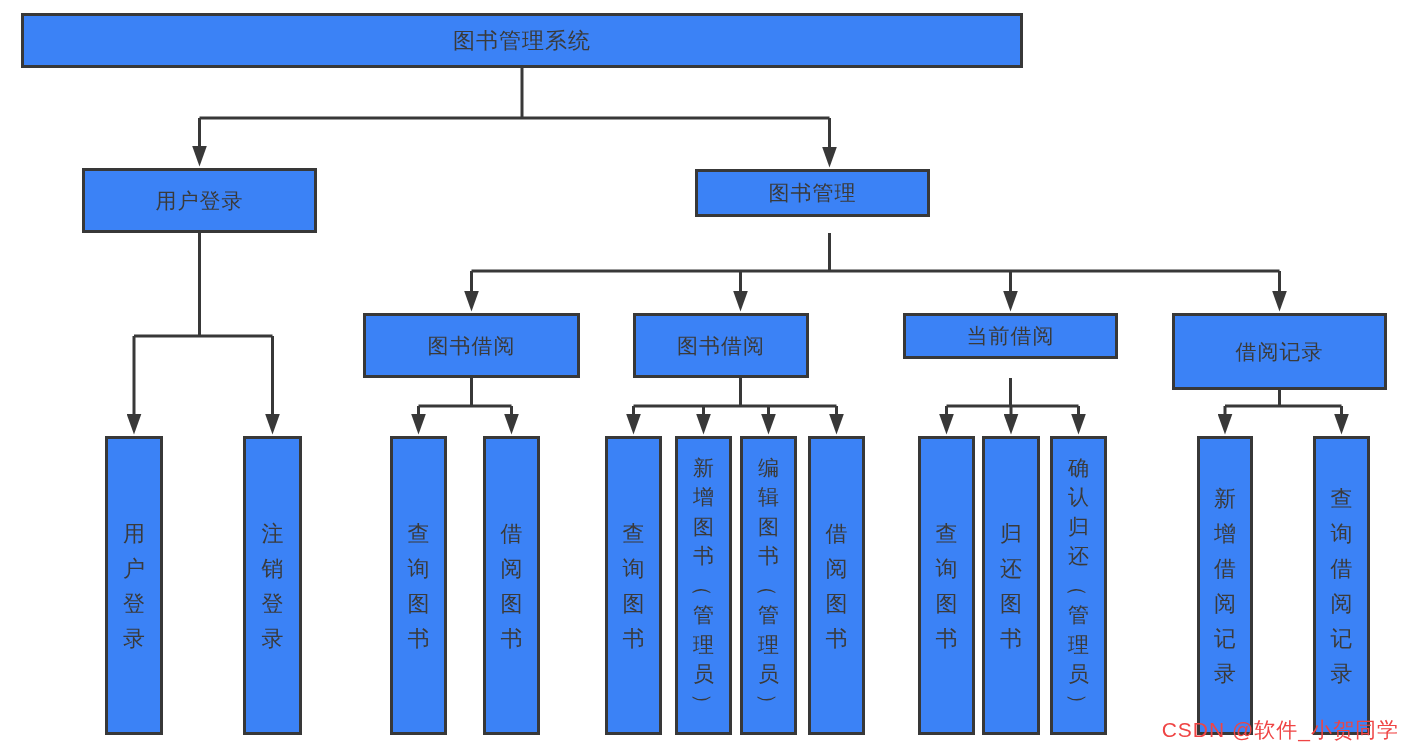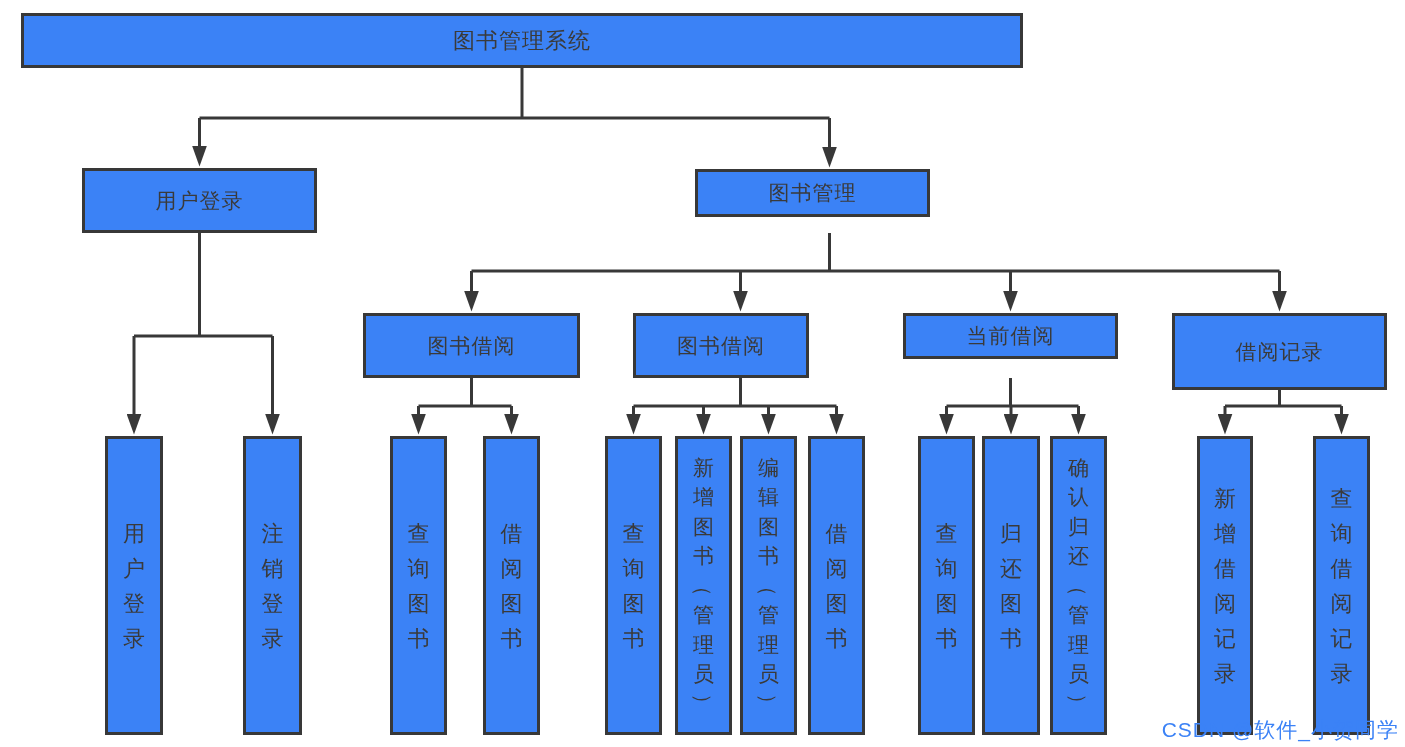--- a/index.html
+++ b/index.html
@@ -12,21 +12,21 @@
     position:absolute;box-sizing:border-box;border:3px solid #383838;background:#3b82f6;z-index:2;
   }
   .hnode{display:flex;align-items:center;justify-content:center;font-size:21px;letter-spacing:1px;}
   .root-node{font-size:22px;}
   .vnode{display:flex;flex-direction:column;align-items:center;justify-content:center;}
   .vchar{display:block;font-size:22px;line-height:35px;text-align:center;}
   .tight .vchar{line-height:29.5px;font-size:21px;}
   .vchar.rot{transform:rotate(90deg);}
   .watermark{
     position:absolute;right:6px;bottom:3px;z-index:5;
-    font-size:21px;color:#3b82f6;letter-spacing:1px;white-space:nowrap;
+    font-size:21px;color:#ef4444;letter-spacing:1px;white-space:nowrap;
   }
 </style>
 </head>
 <body>
 
 <div class="canvas">
 
   <svg class="edges" width="1405" height="747" viewBox="0 0 1405 747">
     <defs>
       <marker id="arw" viewBox="0 0 7 5" refX="0.5" refY="2.5" markerWidth="7" markerHeight="5" orient="auto">

